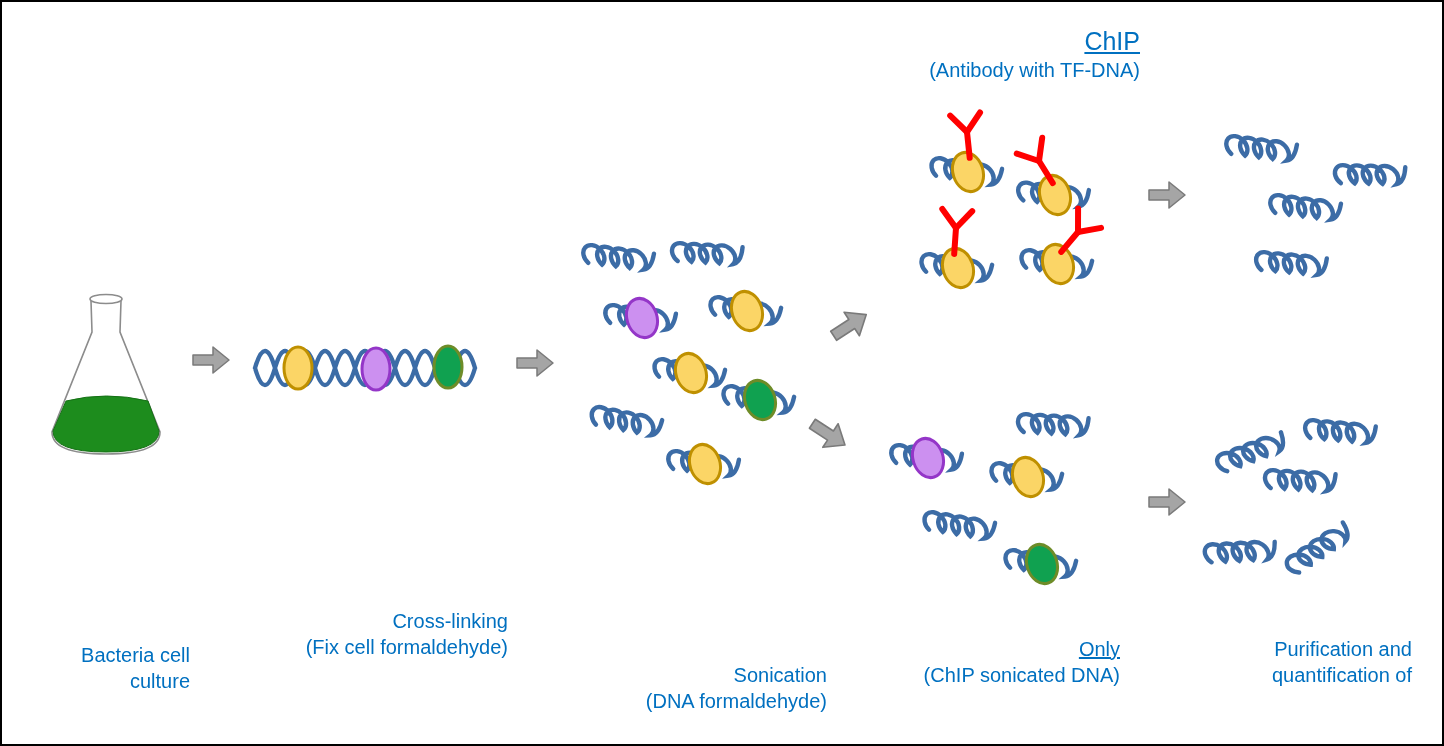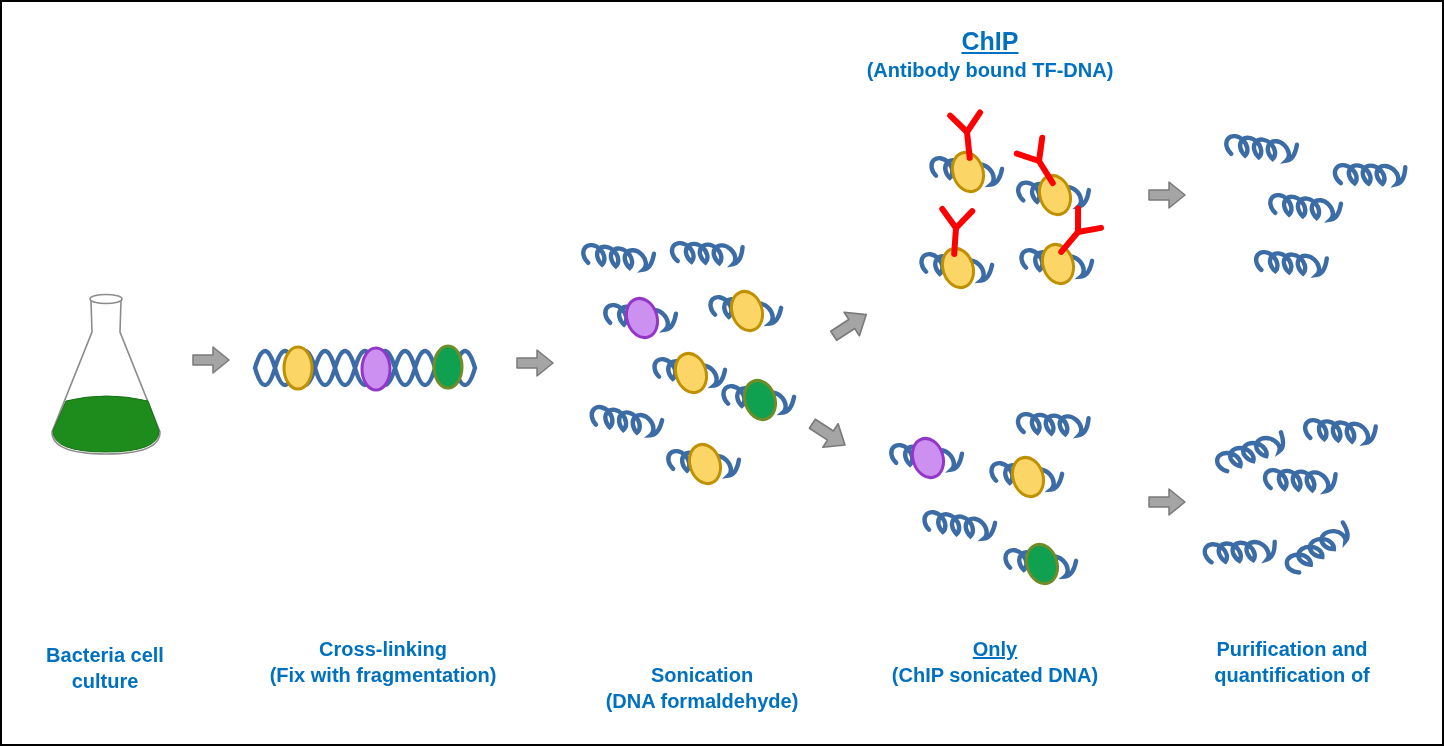--- a/index.html
+++ b/index.html
@@ -1,20 +1,20 @@
 <!DOCTYPE html>
 <html><head>
 <meta charset="utf-8">
 <style>
   html,body{margin:0;padding:0;background:#fff}
   .canvas{position:relative;width:1444px;height:746px;background:#fff;
           border:2px solid #000;box-sizing:border-box;overflow:hidden;
           font-family:"Liberation Sans",sans-serif}
   svg{position:absolute;left:0;top:0}
-  .lbl{position:absolute;text-align:center;font-weight:700;color:#0070C0;
+  .lbl{position:absolute;text-align:right;font-weight:400;color:#0070C0;
        font-size:20px;line-height:26px}
   .lbl .u{text-decoration:underline}
   .lbl .big{font-size:25px;line-height:31px}
   .tf-y{fill:#FBD566;stroke:#BF9000;stroke-width:3}
   .tf-p{fill:#CC90F0;stroke:#9436C8;stroke-width:3}
   .tf-g{fill:#10A150;stroke:#6E8C28;stroke-width:3}
 </style>
 </head>
 <body>
 
@@ -133,31 +133,31 @@
       <use href="#coil" transform="translate(1251,450) rotate(-42) translate(-32,-29)"></use>
       <use href="#coil" transform="translate(1340,430) rotate(-16) translate(-32,-29)"></use>
       <use href="#coil" transform="translate(1300,479) rotate(-18) translate(-32,-29)"></use>
       <use href="#coil" transform="translate(1240,550) rotate(-24) translate(-32,-29)"></use>
       <use href="#coil" transform="translate(1318,546) rotate(-55) translate(-32,-29)"></use>
     </g>
   </svg>
 
   <div class="lbl" style="left:838px;top:24px;width:300px">
     <div class="big u">ChIP</div>
-    <div>(Antibody bound TF-DNA)</div>
+    <div>(Antibody with TF-DNA)</div>
   </div>
 
   <div class="lbl" style="left:18px;top:640px;width:170px">
     <div>Bacteria cell</div>
     <div>culture</div>
   </div>
 
-  <div class="lbl" style="left:256px;top:634px;width:250px">
+  <div class="lbl" style="left:256px;top:606px;width:250px">
     <div>Cross-linking</div>
-    <div>(Fix with fragmentation)</div>
+    <div>(Fix cell formaldehyde)</div>
   </div>
 
   <div class="lbl" style="left:575px;top:660px;width:250px">
     <div>Sonication</div>
     <div>(DNA formaldehyde)</div>
   </div>
 
   <div class="lbl" style="left:868px;top:634px;width:250px">
     <div class="u">Only</div>
     <div>(ChIP sonicated DNA)</div>

